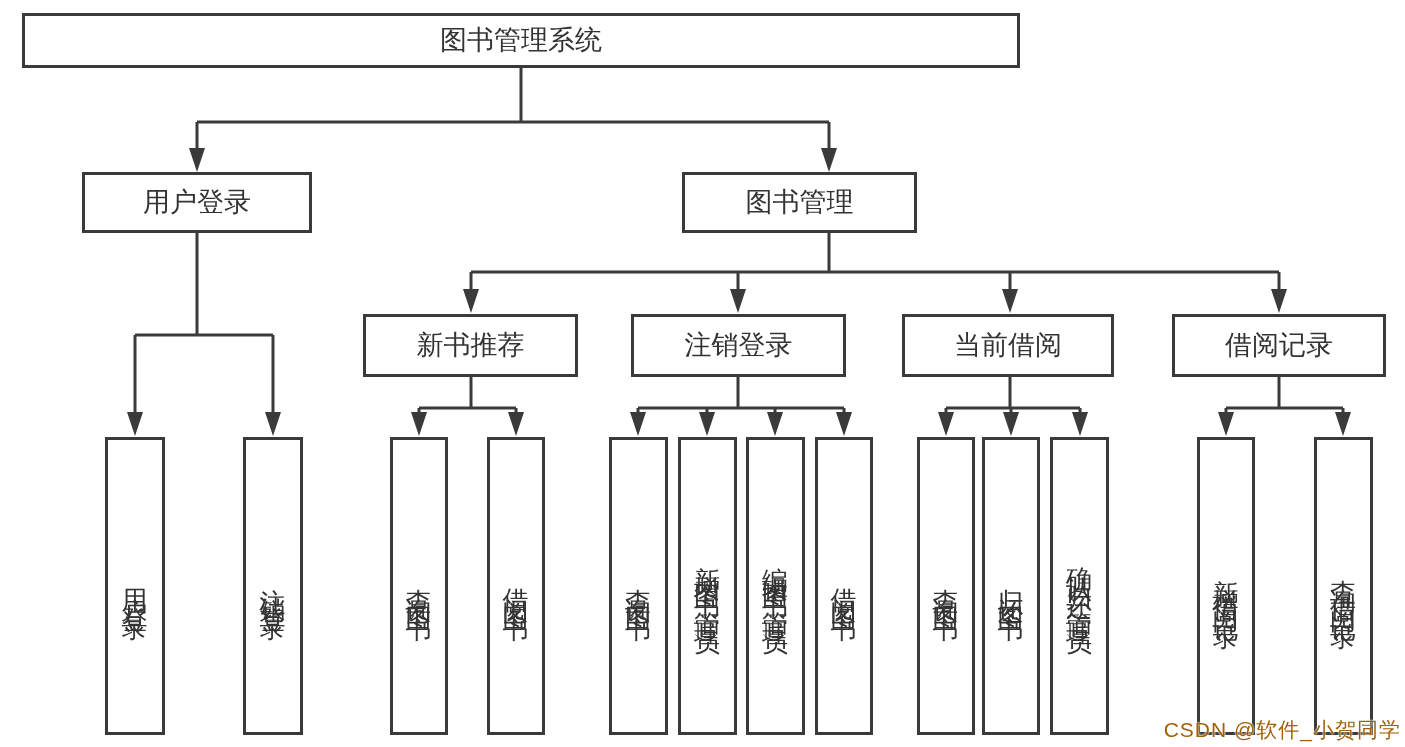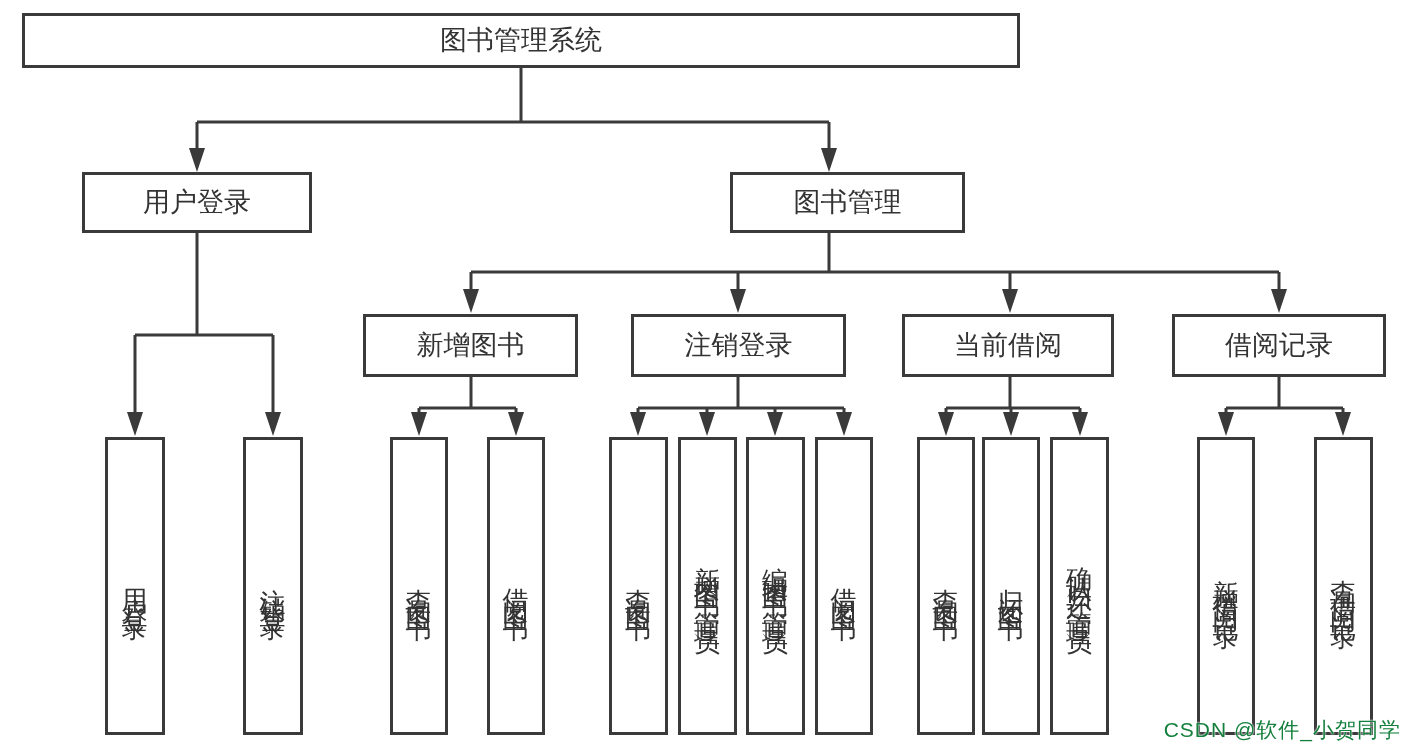--- a/index.html
+++ b/index.html
@@ -37,21 +37,21 @@
     letter-spacing: 9px;
     font-size: 26px;
     white-space: normal;
   }
   .watermark {
     position: absolute;
     top: 716px;
     right: 4px;
     font-size: 21px;
     letter-spacing: 1px;
-    color: #15803d;
+    color: #a16207;
     text-shadow: 0 0 2px #ffffff, 0 0 2px #ffffff;
     z-index: 5;
   }
 </style>
 </head>
 <body>
 
 <div class="stage">
 
   <svg class="wires" viewBox="0 0 1405 747" xmlns="http://www.w3.org/2000/svg">
@@ -90,23 +90,23 @@
       <polygon points="1003,412 1019,412 1011,436"></polygon>
       <polygon points="1072,412 1088,412 1080,436"></polygon>
       <polygon points="1218,412 1234,412 1226,436"></polygon>
       <polygon points="1335,412 1351,412 1343,436"></polygon>
     </g>
   </svg>
 
   <div class="node" style="left:22px;top:13px;width:998px;height:55px">图书管理系统</div>
 
   <div class="node" style="left:82px;top:172px;width:230px;height:61px">用户登录</div>
-  <div class="node" style="left:730px;top:172px;width:235px;height:61px">图书管理</div>
+  <div class="node" style="left:682px;top:172px;width:235px;height:61px">图书管理</div>
 
-  <div class="node" style="left:363px;top:314px;width:215px;height:63px">新增图书</div>
+  <div class="node" style="left:363px;top:314px;width:215px;height:63px">新书推荐</div>
   <div class="node" style="left:631px;top:314px;width:215px;height:63px">注销登录</div>
   <div class="node" style="left:902px;top:314px;width:212px;height:63px">当前借阅</div>
   <div class="node" style="left:1172px;top:314px;width:214px;height:63px">借阅记录</div>
 
   <div class="node leaf" style="left:105px;top:437px;width:60px;height:298px">用户登录</div>
   <div class="node leaf" style="left:243px;top:437px;width:60px;height:298px">注销登录</div>
 
   <div class="node leaf" style="left:390px;top:437px;width:58px;height:298px">查询图书</div>
   <div class="node leaf" style="left:487px;top:437px;width:58px;height:298px">借阅图书</div>
 

